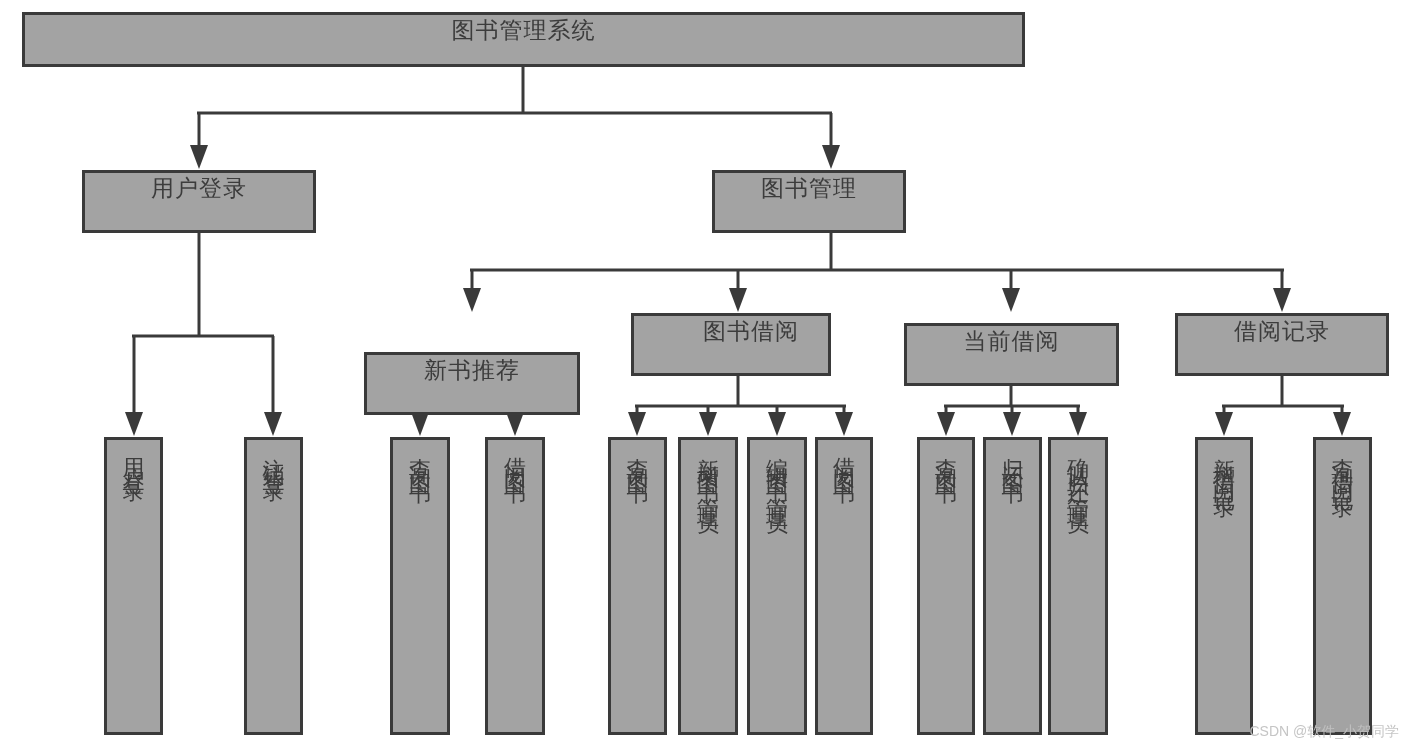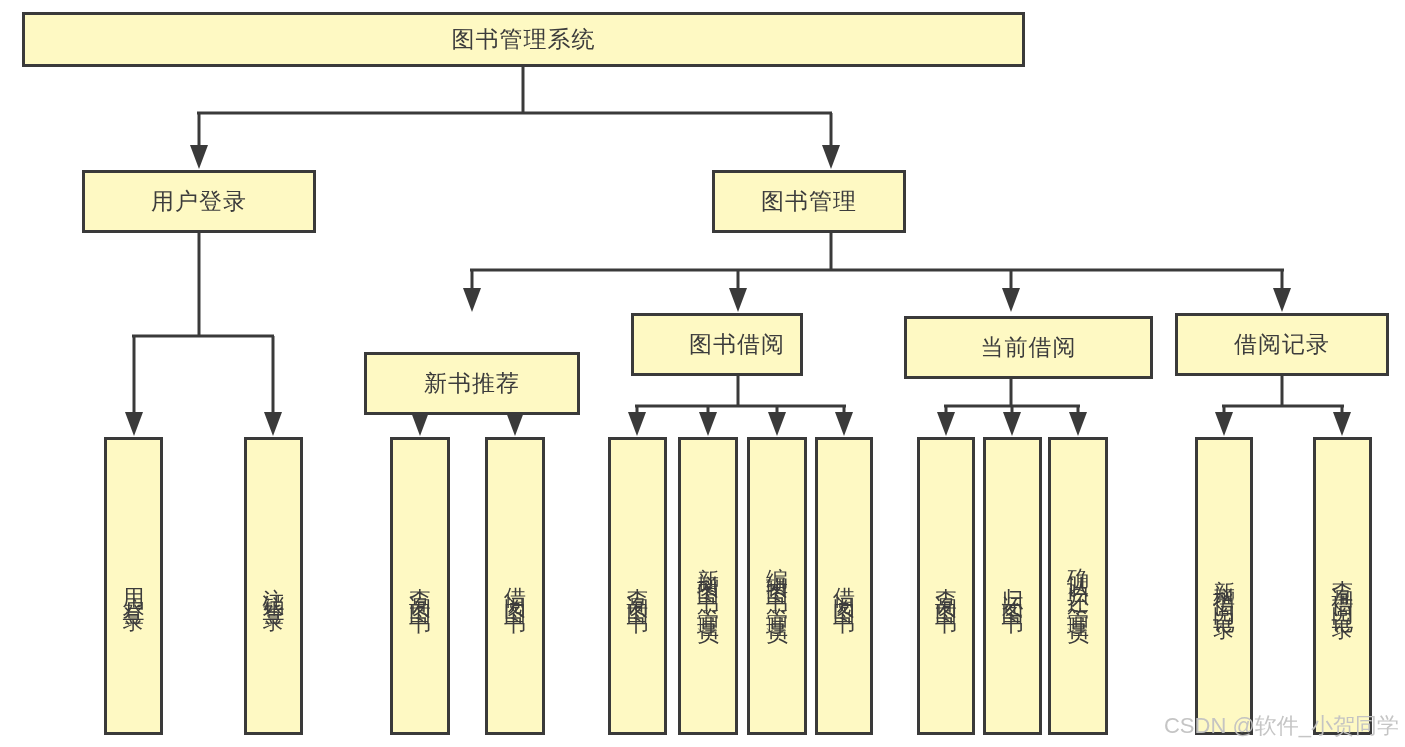--- a/index.html
+++ b/index.html
@@ -15,22 +15,22 @@
     overflow:hidden;
     font-family:"Liberation Sans","DejaVu Sans",sans-serif;
   }
   #wires{position:absolute;left:0;top:0;width:1405px;height:747px;z-index:0;}
   #wires line{stroke:var(--line);stroke-width:3;}
   #wires polygon{fill:var(--line);stroke:none;}
   .box{
     position:absolute;
     box-sizing:border-box;
     border:3px solid var(--line);
-    background:#fef9c3;
-    display:flex;align-items:center;justify-content:center;
+    background:#a3a3a3;
+    display:flex;align-items:flex-start;justify-content:center;
     z-index:1;
     color:var(--text);
   }
   .hlabel{
     font-size:23px;
     letter-spacing:1px;
     color:var(--text);
     white-space:nowrap;
   }
   .vlabel{
@@ -38,21 +38,21 @@
     text-orientation:mixed;
     font-size:22px;
     letter-spacing:8px;
     color:var(--text);
     line-height:1;
   }
   .watermark{
     position:absolute;
     right:6px;bottom:6px;
     z-index:5;
-    font-size:22px;
+    font-size:14px;
     color:var(--wm);
     opacity:0.95;
     white-space:nowrap;
   }
 </style>
 </head>
 <body>
 
 <div id="canvas">
 
@@ -139,24 +139,24 @@
   <div class="box" style="left:82px;top:170px;width:234px;height:63px;">
     <span class="hlabel">用户登录</span>
   </div>
   <div class="box" style="left:712px;top:170px;width:194px;height:63px;">
     <span class="hlabel">图书管理</span>
   </div>
 
   <div class="box" style="left:364px;top:313px;width:216px;height:63px;margin-top:39px;">
     <span class="hlabel">新书推荐</span>
   </div>
-  <div class="box" style="left:631px;top:313px;width:172px;height:63px;padding-left:40px;">
+  <div class="box" style="left:631px;top:313px;width:200px;height:63px;padding-left:40px;">
     <span class="hlabel">图书借阅</span>
   </div>
-  <div class="box" style="left:904px;top:316px;width:249px;height:63px;">
+  <div class="box" style="left:904px;top:323px;width:215px;height:63px;">
     <span class="hlabel">当前借阅</span>
   </div>
   <div class="box" style="left:1175px;top:313px;width:214px;height:63px;">
     <span class="hlabel">借阅记录</span>
   </div>
 
   <div class="box" style="left:104px;top:437px;width:59px;height:298px;">
     <span class="vlabel">用户登录</span>
   </div>
   <div class="box" style="left:244px;top:437px;width:59px;height:298px;">

